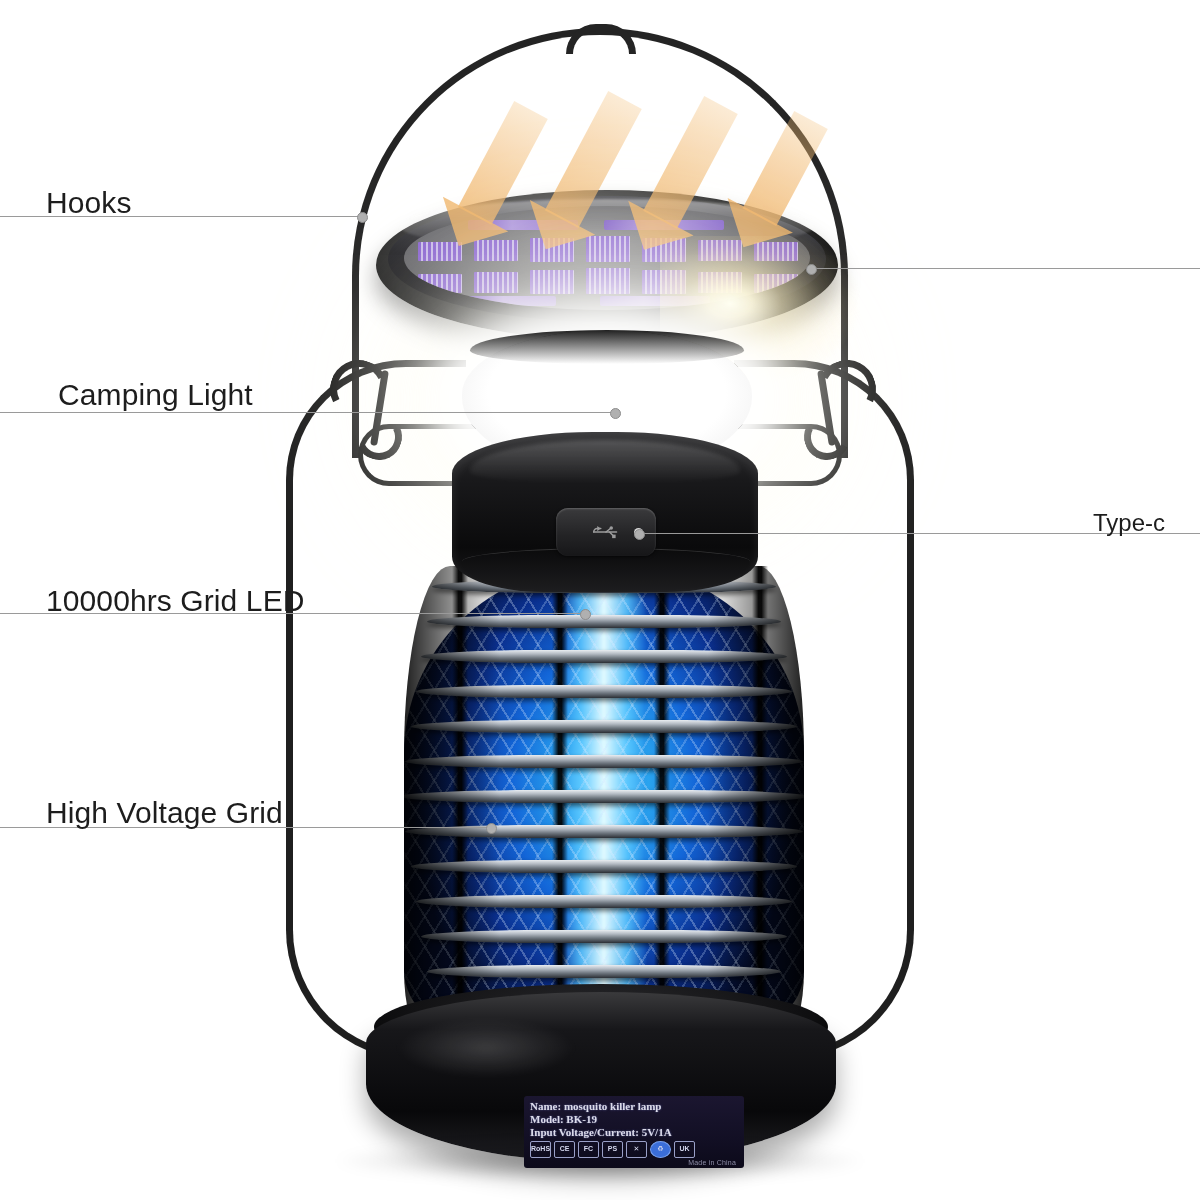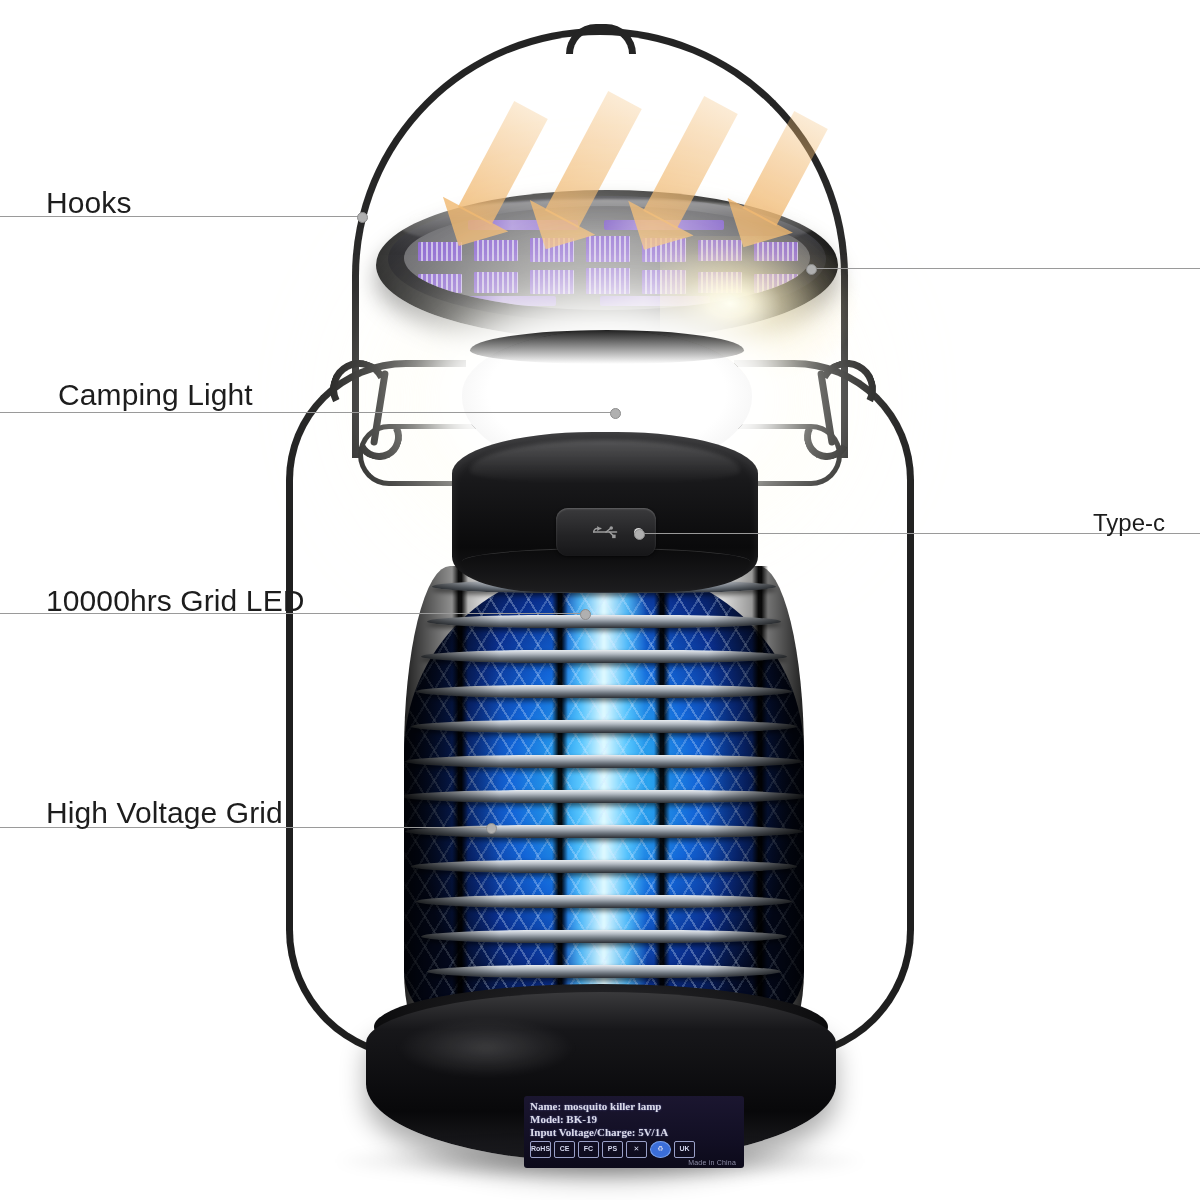--- a/index.html
+++ b/index.html
@@ -412,21 +412,21 @@
     <div id="usb-dot"></div>
 
     <div id="base-top"></div>
     <div id="base"></div>
     <div id="base-gloss"></div>
     <div id="groundshadow"></div>
 
     <div id="speclabel">
       <div class="specline">Name: mosquito killer lamp</div>
       <div class="specline">Model: BK-19</div>
-      <div class="specline">Input Voltage/Charge:  5V/1A</div>
+      <div class="specline">Input Voltage/Current:  5V/1A</div>
       <div id="certrow">
           <div class="cert">RoHS</div>
           <div class="cert">CE</div>
           <div class="cert">FC</div>
           <div class="cert">PS</div>
           <div class="cert">✕</div>
           <div class="cert round blue">♻</div>
           <div class="cert">UK</div>
         </div>
       <div id="madein">Made in China</div>

